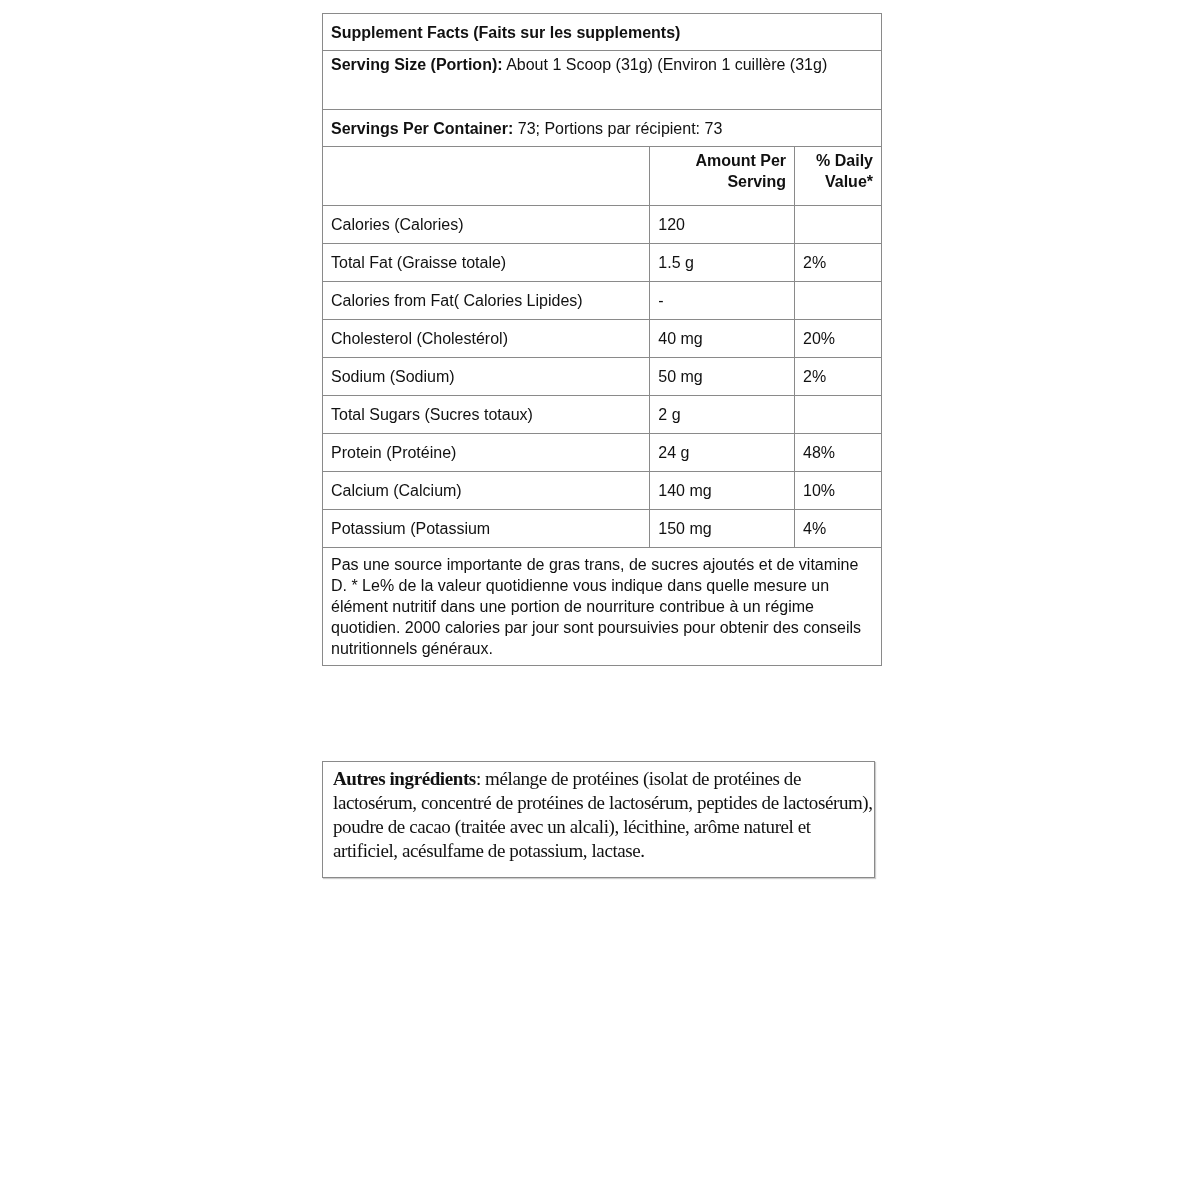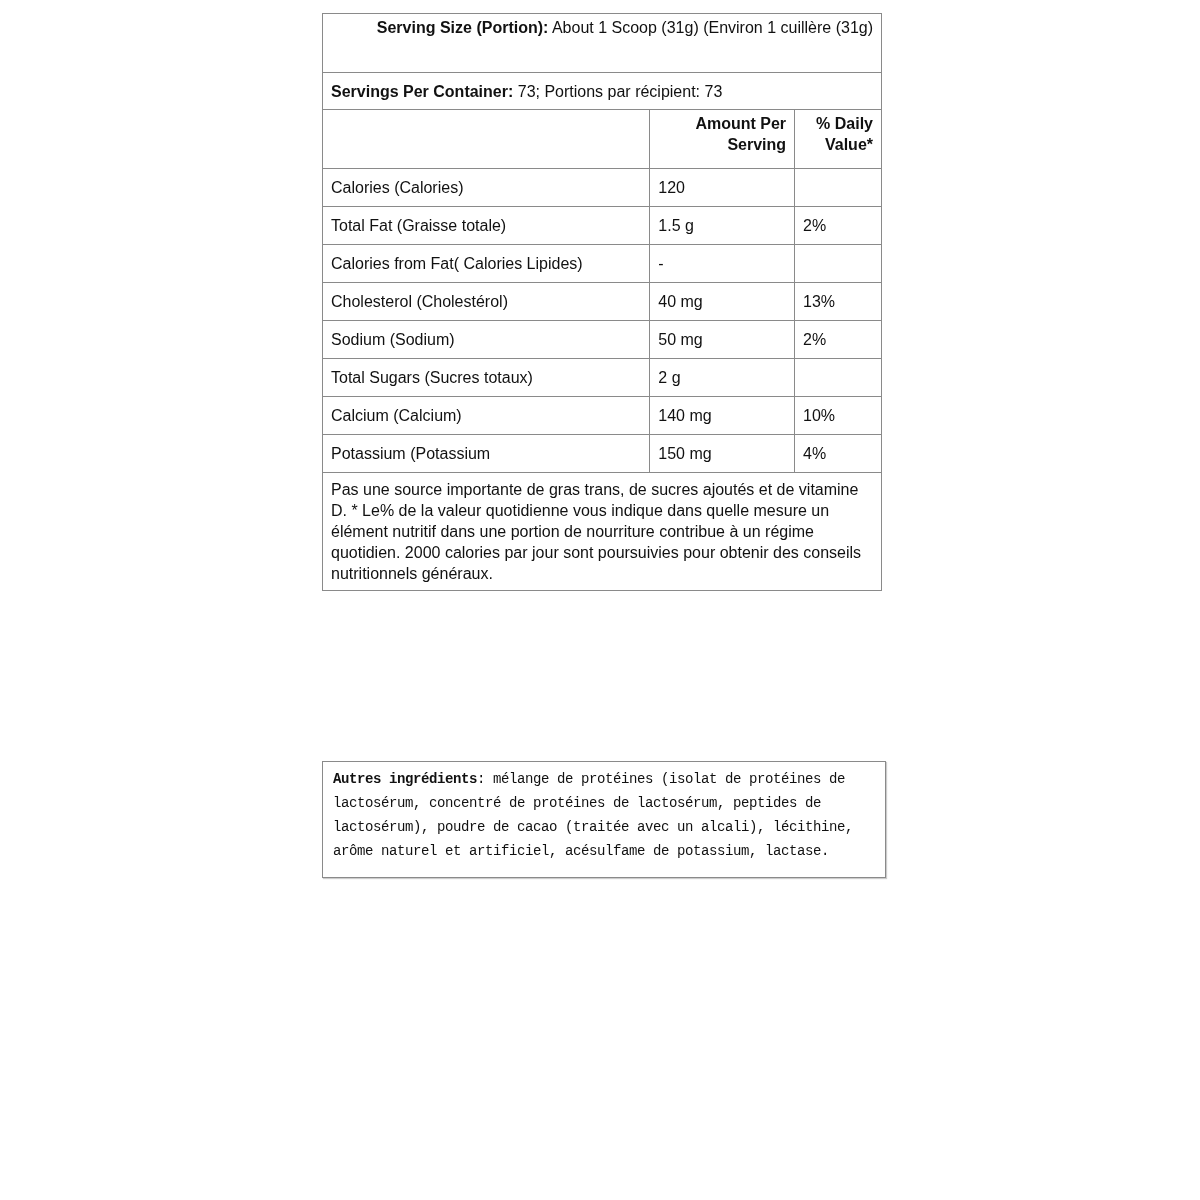--- a/index.html
+++ b/index.html
@@ -3,37 +3,40 @@
 <meta charset="utf-8">
 <style>
   html, body { margin: 0; padding: 0; background: #ffffff; }
   body { width: 1200px; height: 1200px; position: relative; overflow: hidden;
          font-family: "Liberation Sans", sans-serif; color: #111; }
   .facts { position: absolute; left: 322px; top: 13px; width: 560px;
            border-collapse: collapse; font-size: 16px; }
   .facts td { border: 1.5px solid #8a8a8a; padding: 3px 8px; vertical-align: top; line-height: 21px; }
   .facts tr.single td { height: 30px; vertical-align: middle; }
   .facts tr.head td { height: 52px; text-align: right; }
-  .facts tr.serv td { height: 52px; text-align: right; }
+  .facts tr.serv td { height: 52px; }
   .facts tr.full td { height: 31px; vertical-align: middle; margin-left: 17px; }
   .b { font-weight: bold; }
   .c1 { width: 311px; }
   .c2 { width: 128px; }
   .c3 { width: 70px; }
   .foot { padding: 6px 8px !important; line-height: 21px; }
   .ingred { position: absolute; left: 322px; top: 761px; width: 540px; height: 100px;
             border: 1.5px solid #8a8a8a; border-top: 1.5px solid #8a8a8a;
-            padding: 5px 12px 10px 10px; font-family: Liberation Mono, monospace;
-            font-size: 14px; line-height: 24px; letter-spacing: -0.4px; box-shadow: 1px 1px 1px #ccc; }
+            padding: 5px 1px 10px 10px; font-family: Liberation Serif, serif;
+            font-size: 19px; line-height: 24px; letter-spacing: -0.4px; box-shadow: 1px 1px 1px #ccc; }
 </style>
 </head>
 <body>
 
 <table class="facts">
   <tbody>
+      <tr class="single">
+    <td colspan="3" class="b">Supplement Facts (Faits sur les supplements)</td>
+  </tr>
   <tr class="serv">
     <td colspan="3"><span class="b">Serving Size (Portion):</span><span> About 1 Scoop (31g) (Environ 1 cuillère (31g)</span></td>
   </tr>
   <tr class="single">
     <td colspan="3"><span class="b">Servings Per Container:</span><span> 73; Portions par récipient: 73</span></td>
   </tr>
   <tr class="head">
     <td class="c1"></td>
     <td class="c2 b">Amount Per Serving</td>
     <td class="c3 b">% Daily Value*</td>
@@ -51,31 +54,36 @@
         <td>2%</td>
       </tr>
       <tr class="full">
         <td>Calories from Fat( Calories Lipides)</td>
         <td>-</td>
         <td></td>
       </tr>
       <tr class="full">
         <td>Cholesterol (Cholestérol)</td>
         <td>40 mg</td>
-        <td>13%</td>
+        <td>20%</td>
       </tr>
       <tr class="full">
         <td>Sodium (Sodium)</td>
         <td>50 mg</td>
         <td>2%</td>
       </tr>
       <tr class="full">
         <td>Total Sugars (Sucres totaux)</td>
         <td>2 g</td>
         <td></td>
+      </tr>
+      <tr class="full">
+        <td>Protein (Protéine)</td>
+        <td>24 g</td>
+        <td>48%</td>
       </tr>
       <tr class="full">
         <td>Calcium (Calcium)</td>
         <td>140 mg</td>
         <td>10%</td>
       </tr>
       <tr class="full">
         <td>Potassium (Potassium</td>
         <td>150 mg</td>
         <td>4%</td>

